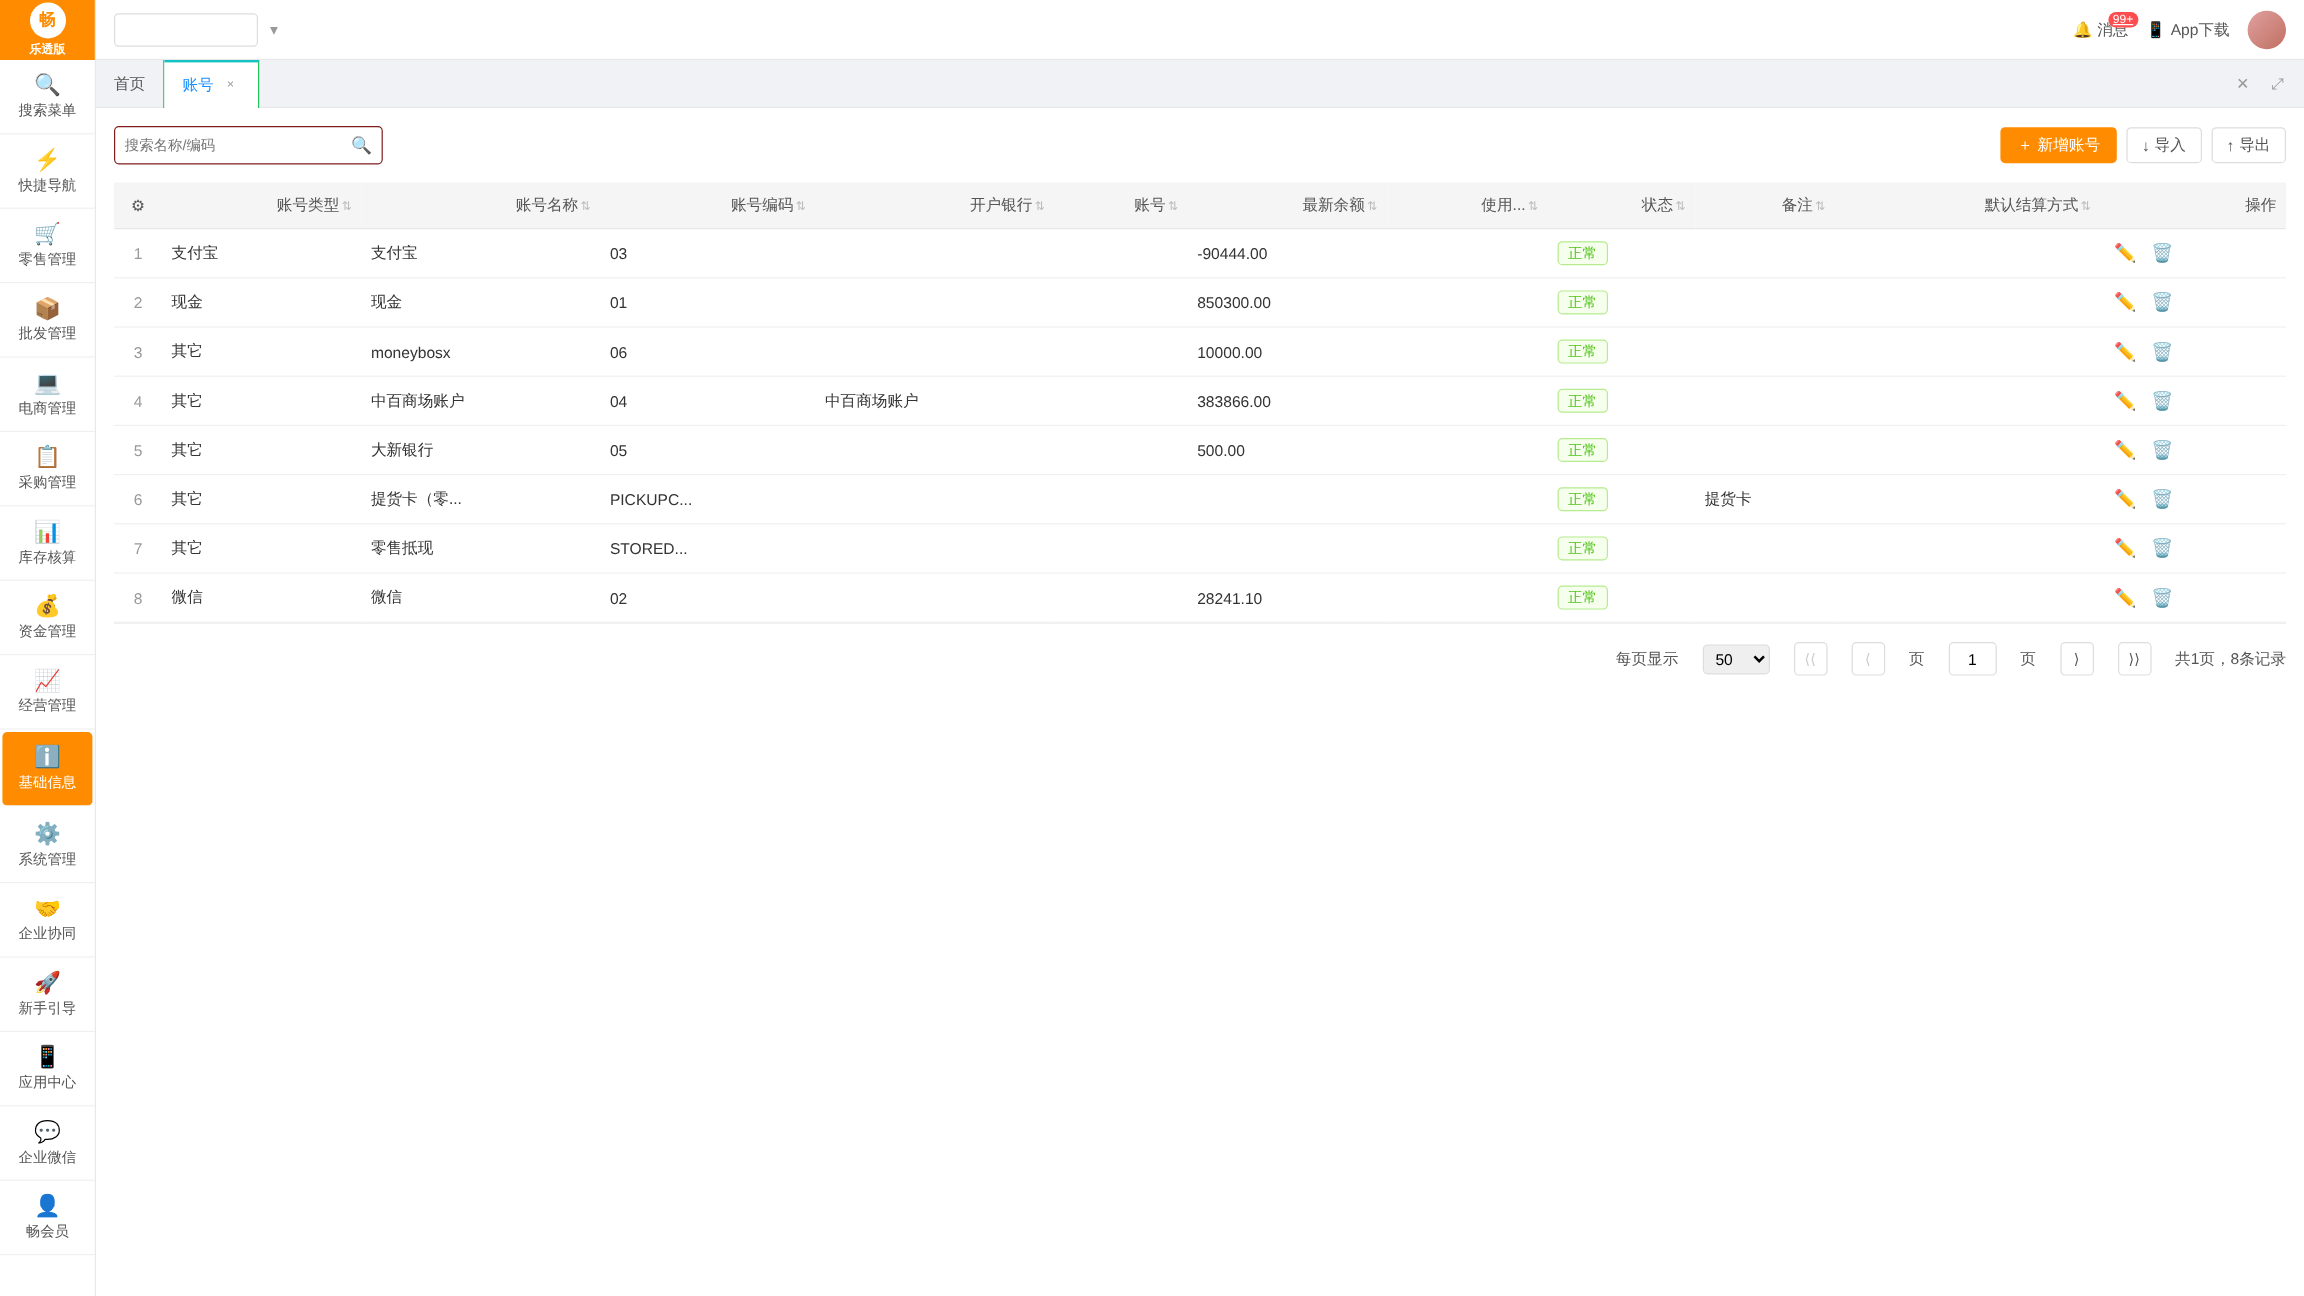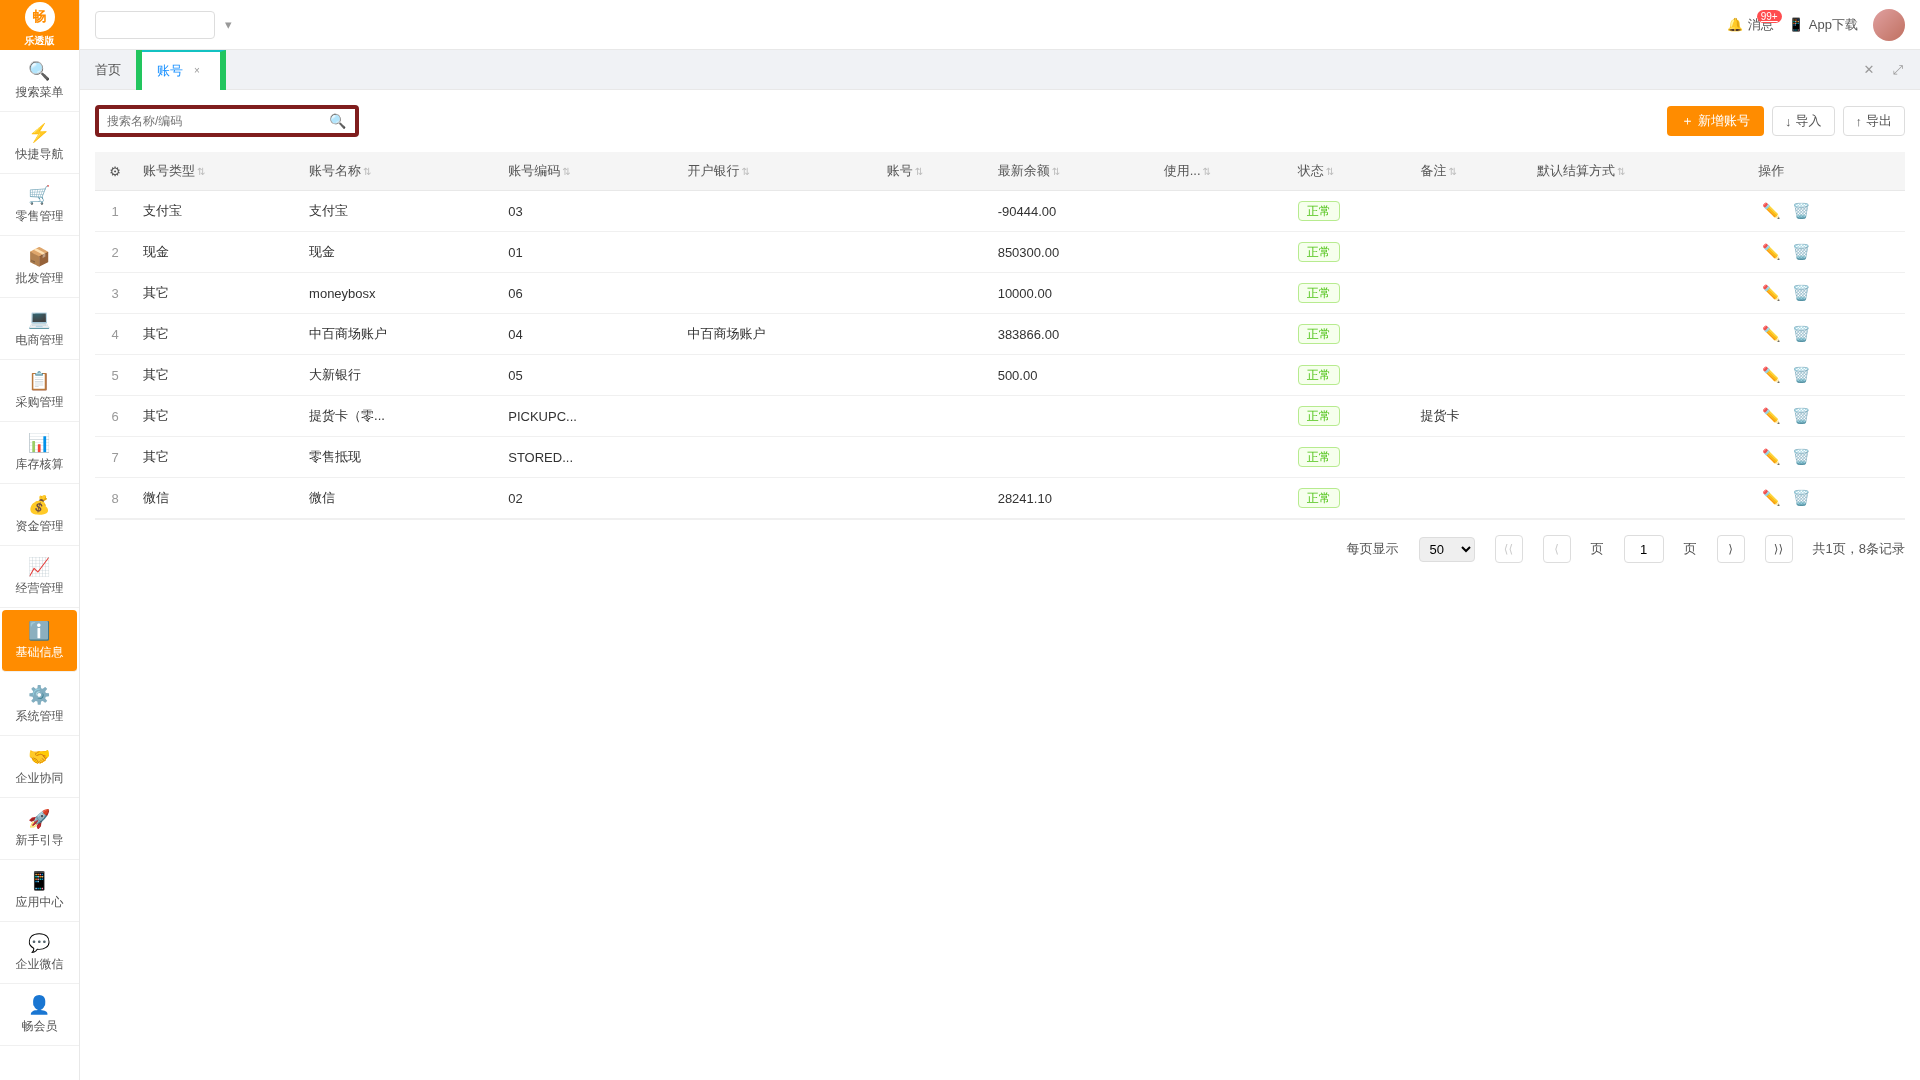--- a/index.html
+++ b/index.html
@@ -127,21 +127,21 @@
     }
     .tab {
       height: 40px;
       padding: 0 15px;
       display: flex;
       align-items: center;
       gap: 6px;
       cursor: pointer;
       font-size: 13px;
       color: #555;
-      border-right: 6px solid #22c55e;
+      border-right: 1px solid #22c55e;
       text-align: center;
     }
     .tab.active {
       background: #fff;
       color: #1890ff;
       border-top: 2px solid #13c2c2;
     }
     .tab-close {
       width: 16px; height: 16px;
       border-radius: 50%;
@@ -176,25 +176,25 @@
     
     .toolbar {
       display: flex;
       align-items: center;
       justify-content: space-between;
       margin-bottom: 15px;
     }
     .search-box {
       display: flex;
       align-items: center;
-      border: 4px solid #7f1d1d;
+      border: 1px solid #7f1d1d;
       border-radius: 4px;
       padding: 0 8px;
       height: 32px;
-      width: 264px;
+      width: 224px;
     }
     .search-box input {
       border: none; outline: none; font-size: 12px; flex: 1;
       background: transparent;
     }
     .search-icon { color: #999; font-size: 14px; cursor: pointer; }
 
     .btn-group { display: flex; align-items: center; gap: 8px; }
     .btn-primary {
       background: #ff8c00;
@@ -225,21 +225,21 @@
     .data-table {
       width: 100%;
       border-collapse: collapse;
       font-size: 13px;
     }
     .data-table thead tr {
       background: #f5f5f5;
     }
     .data-table th {
       padding: 10px 8px;
-      text-align: left;
+      text-align: right;
       border-bottom: 1px solid #e8e8e8;
       color: #555;
       font-weight: normal;
       white-space: nowrap;
     }
     .data-table th.sortable {
       cursor: pointer;
     }
     .data-table th .sort-icon { color: #bbb; font-size: 10px; margin-left: 2px; }
     .data-table td {

